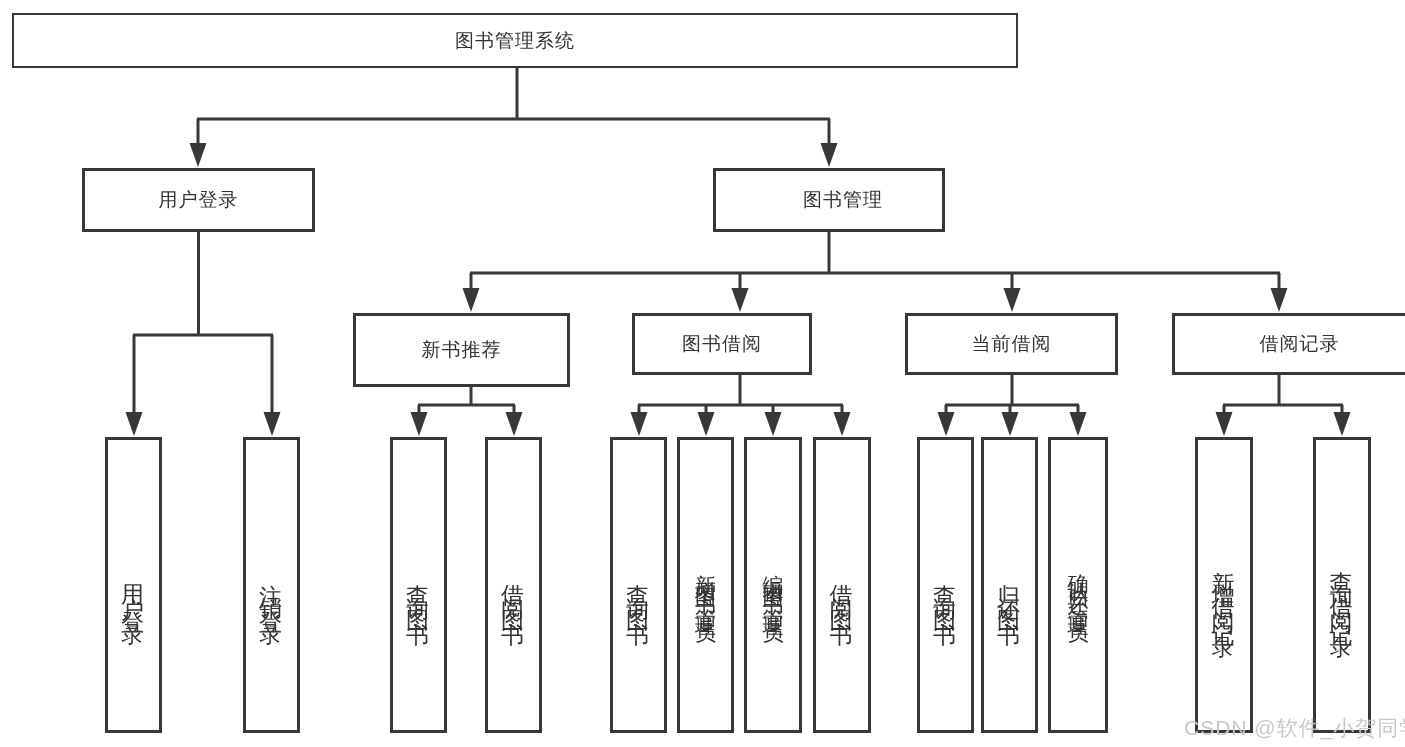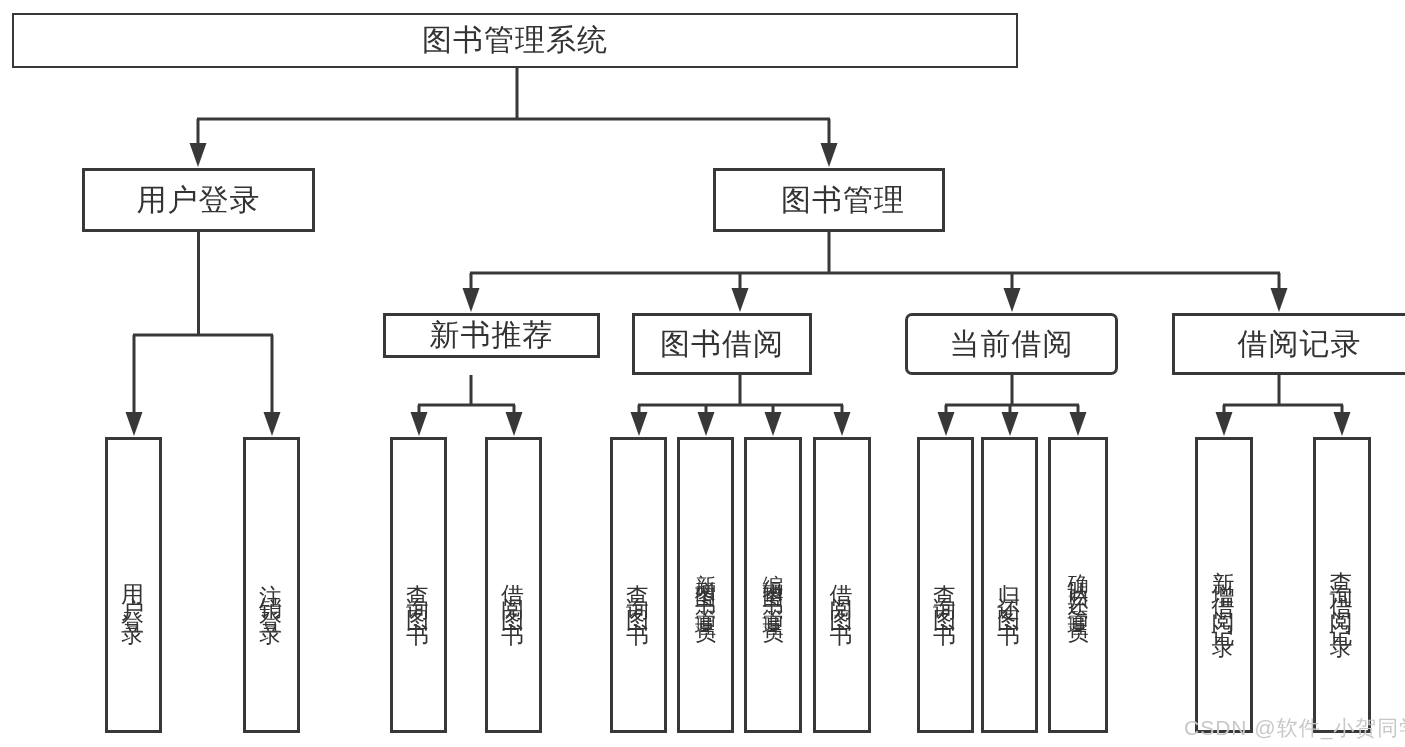--- a/index.html
+++ b/index.html
@@ -21,21 +21,21 @@
     position: absolute;
     box-sizing: border-box;
     background: #ffffff;
     border: 3px solid #383838;
     display: flex;
     align-items: center;
     justify-content: center;
     z-index: 2;
   }
   .hbox {
-    font-size: 30px;
+    font-size: 19px;
     letter-spacing: 1px;
     white-space: nowrap;
     font-family: Liberation Mono, monospace;
   }
   .root-box { border-width: 2px; }
   .vtext {
     writing-mode: vertical-rl;
     text-orientation: mixed;
     font-size: 23px;
     letter-spacing: 13px;
@@ -107,27 +107,27 @@
     <span>图书管理系统</span>
   </div>
 
   <div class="box hbox" style="left:82px; top:168px; width:233px; height:64px;">
     <span>用户登录</span>
   </div>
   <div class="box hbox" style="left:713px; top:168px; width:232px; height:64px;padding-left:28px;">
     <span>图书管理</span>
   </div>
 
-  <div class="box hbox" style="left:383px; top:313px; width:217px; height:45px;">
+  <div class="box hbox" style="left:353px; top:313px; width:217px; height:74px;">
     <span>新书推荐</span>
   </div>
   <div class="box hbox" style="left:632px; top:313px; width:180px; height:62px;">
     <span>图书借阅</span>
   </div>
-  <div class="box hbox" style="left:905px; top:313px; width:213px; height:62px;border-radius:7px;">
+  <div class="box hbox" style="left:905px; top:313px; width:213px; height:62px;">
     <span>当前借阅</span>
   </div>
   <div class="box hbox" style="left:1172px; top:313px; width:255px; height:62px;">
     <span>借阅记录</span>
   </div>
 
   <div class="box" style="left:105px; top:437px; width:57px; height:296px;">
     <span class="vtext">用户登录</span>
   </div>
   <div class="box" style="left:243px; top:437px; width:57px; height:296px;">

